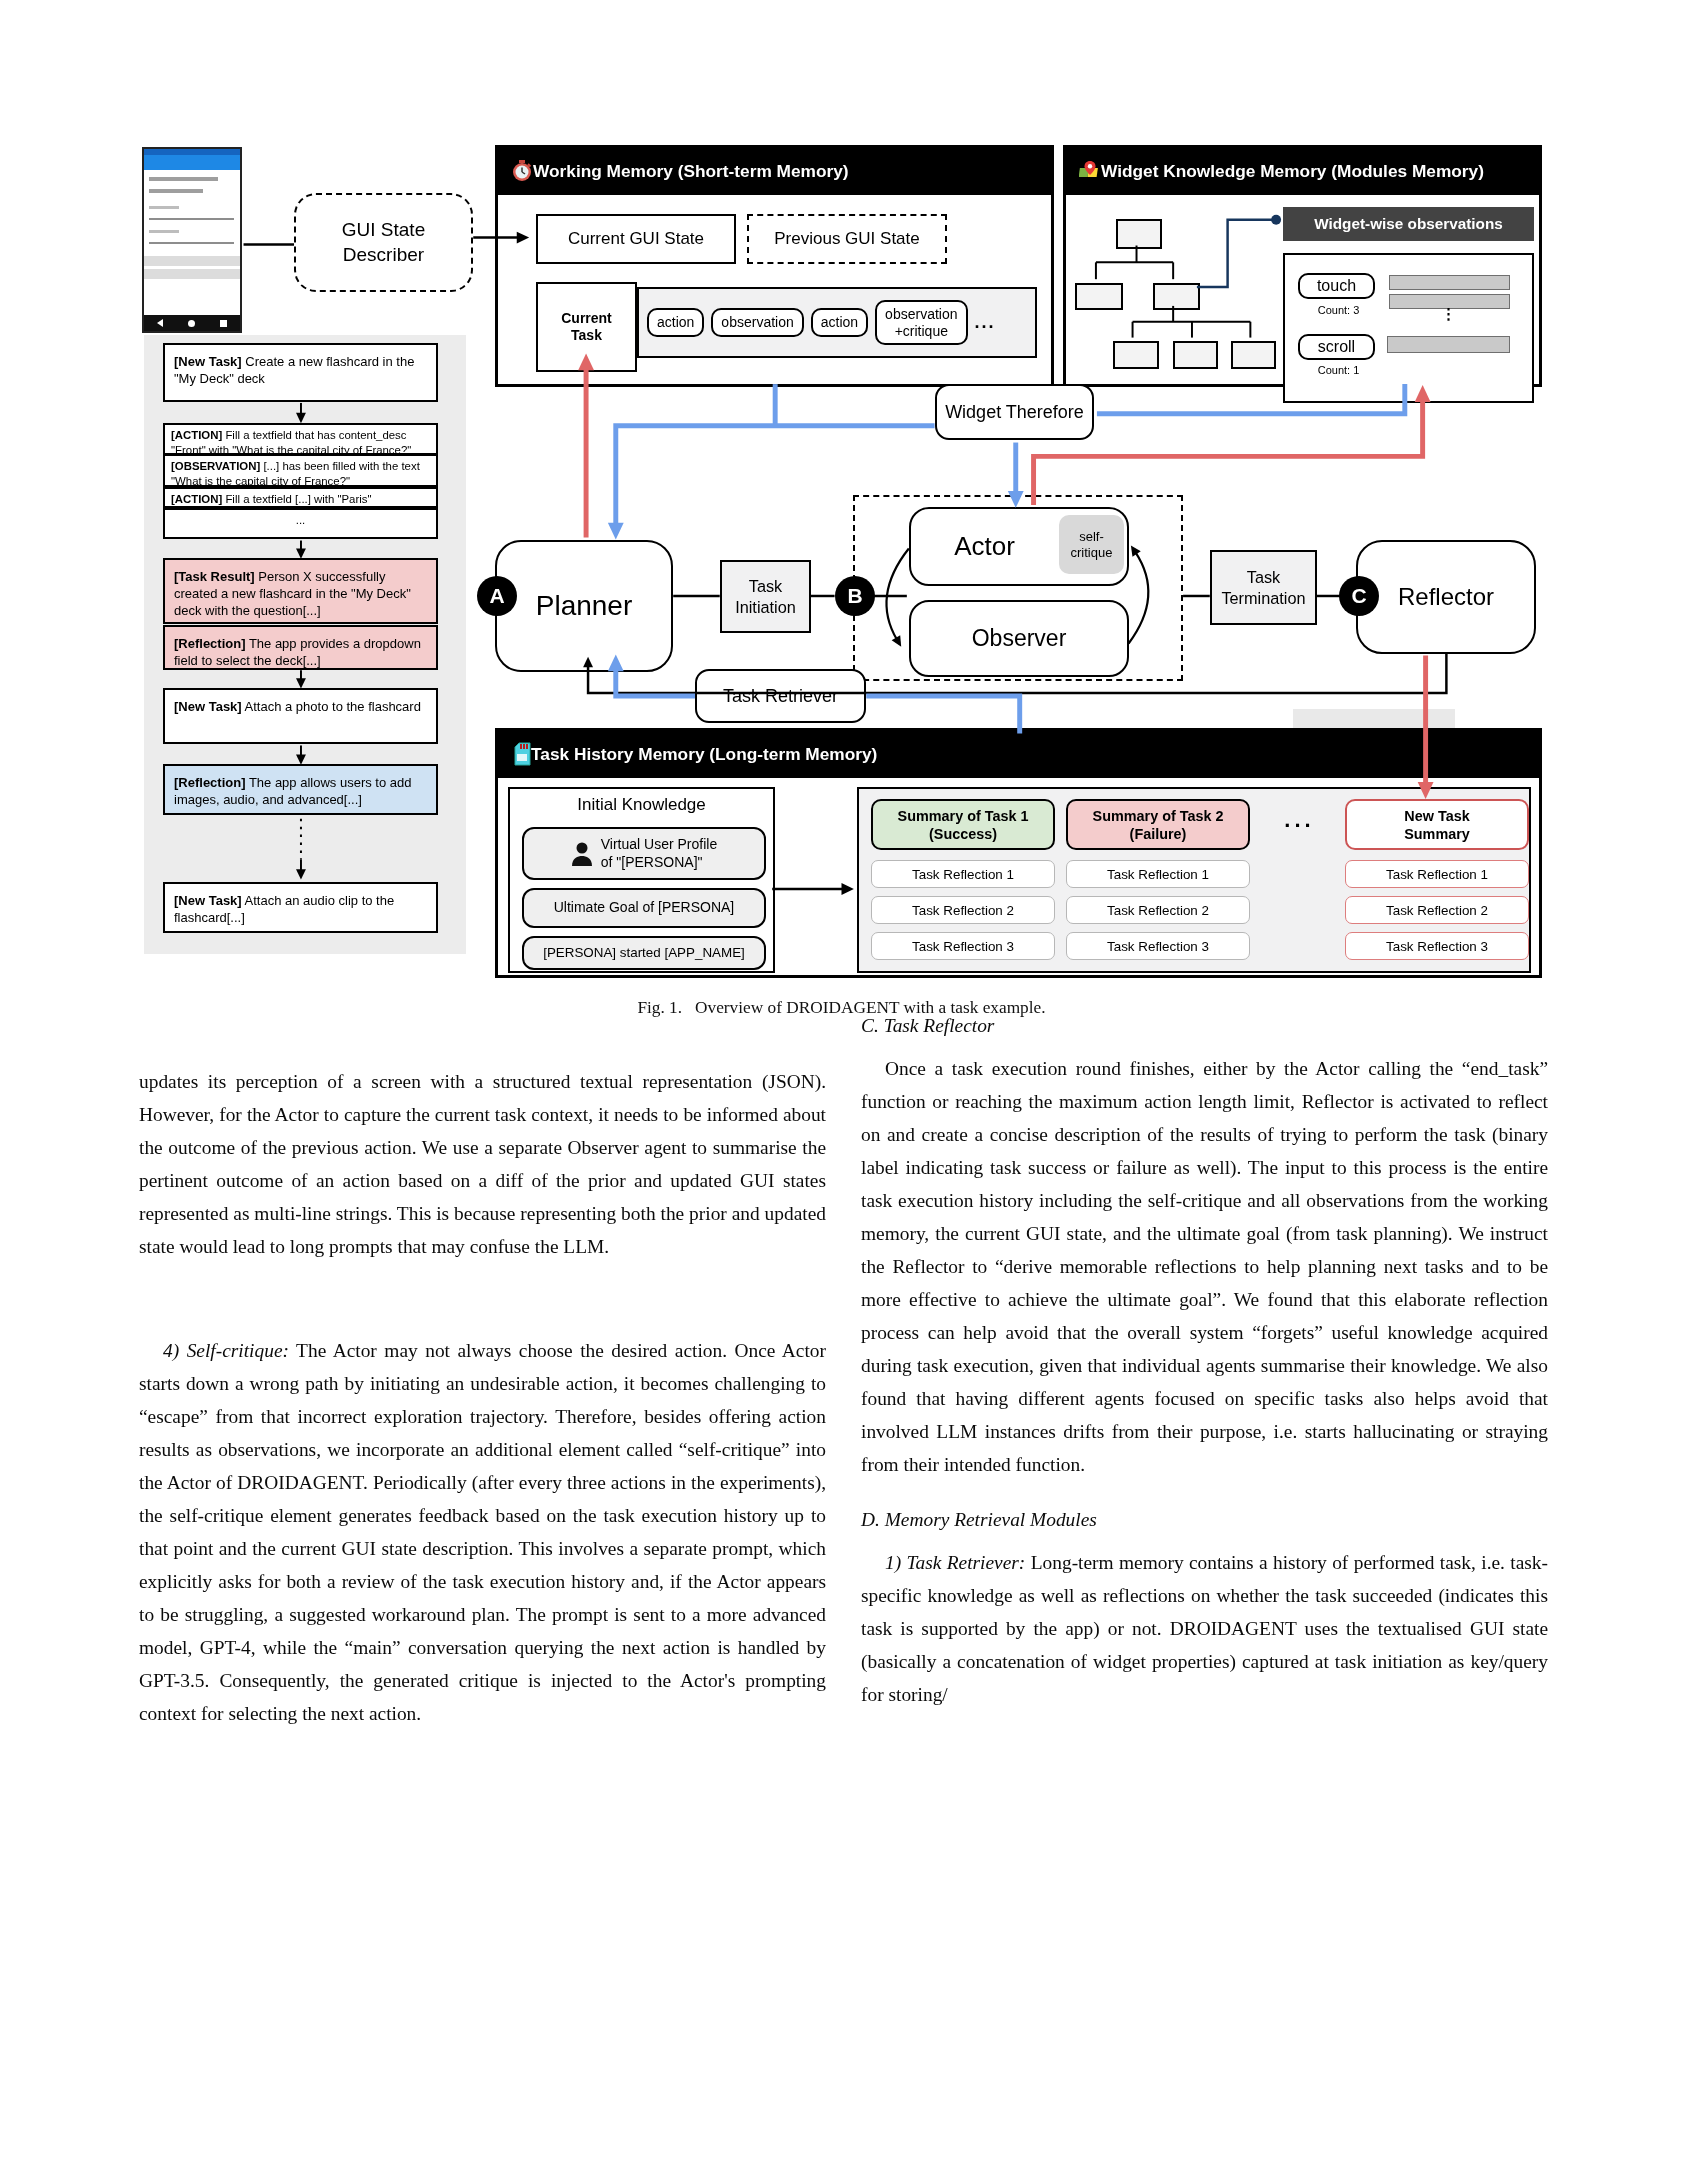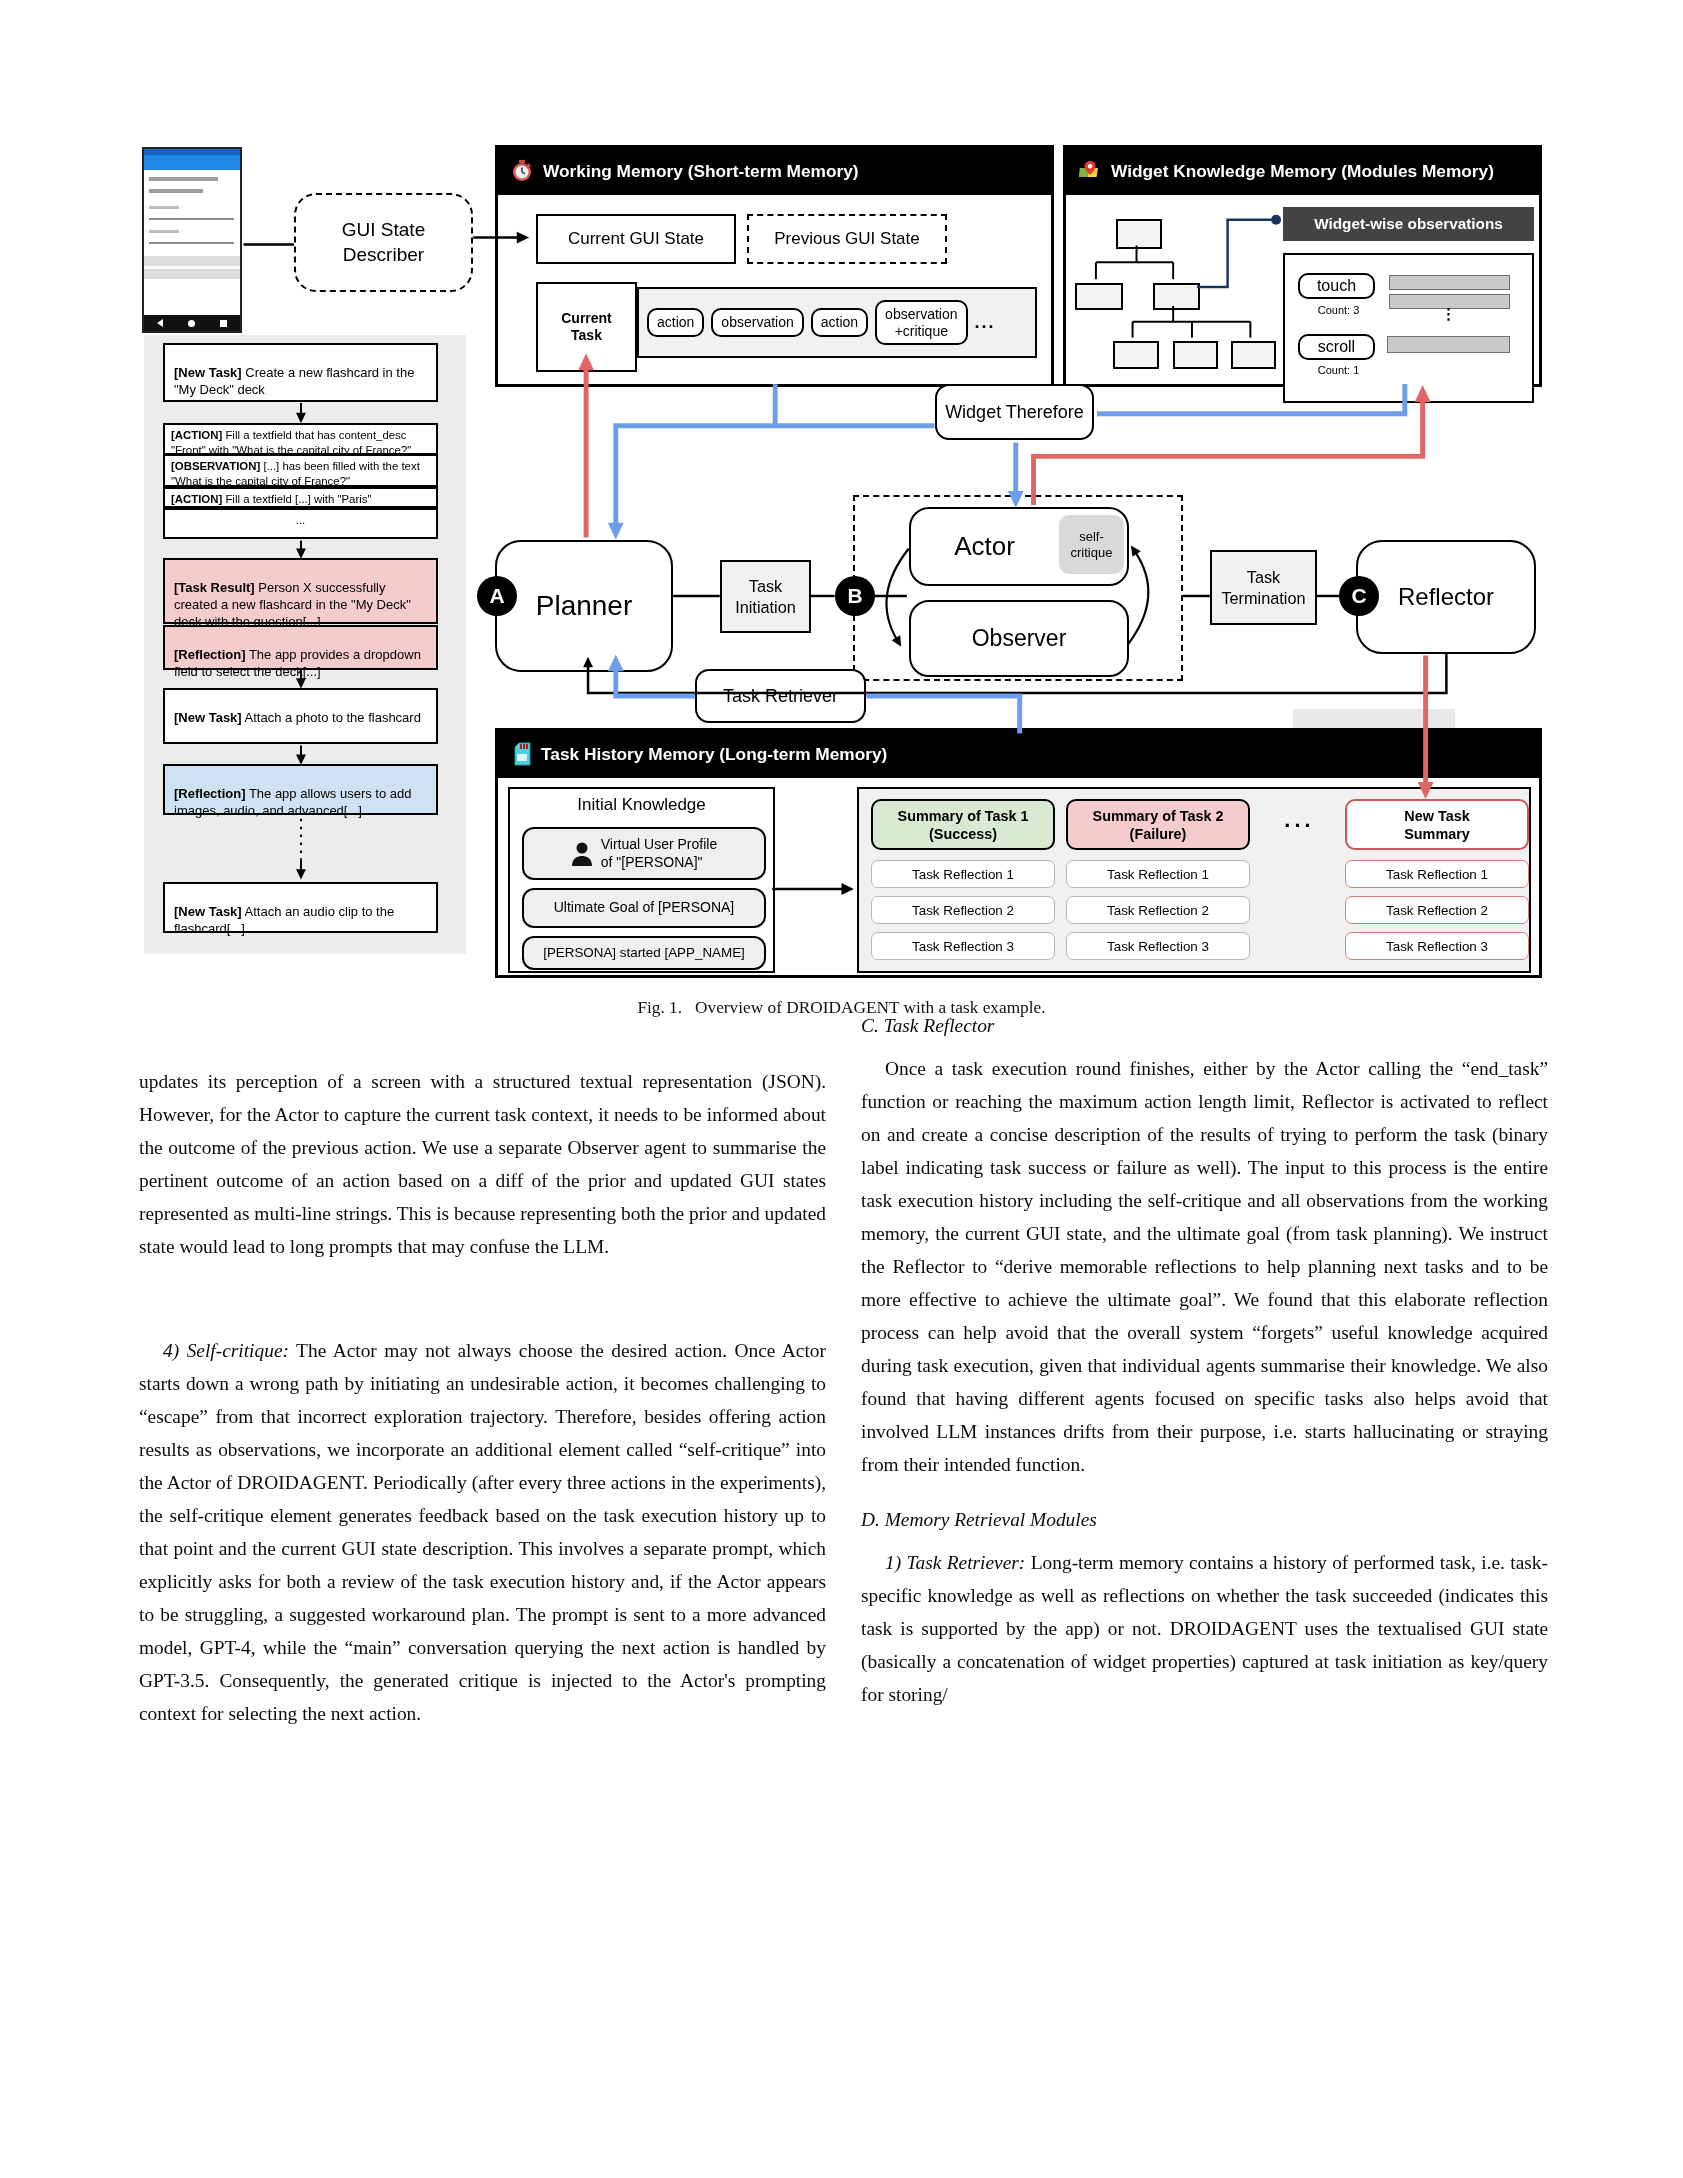--- a/index.html
+++ b/index.html
@@ -2,34 +2,34 @@
 <html><head>
 <meta charset="utf-8">
 <style>
   html,body{margin:0;padding:0;background:#fff;}
   body{width:1683px;height:2178px;position:relative;font-family:"Liberation Sans",sans-serif;overflow:hidden;}
   .abs{position:absolute;box-sizing:border-box;}
   .pre{white-space:pre-line;}
   
   .panel{border:3px solid #000;background:#fff;}
   .panel-head{position:absolute;left:-1px;top:-1px;right:-1px;height:48px;background:#000;color:#fff;
-    display:flex;align-items:center;gap:10px;padding:0 14px;font-weight:bold;font-size:17.3px;}
+    display:flex;align-items:center;padding:0 14px;font-weight:bold;font-size:17.3px;}
   .box{border:2px solid #000;background:#fff;display:flex;align-items:center;justify-content:center;text-align:center;}
   .dashedbox{border:2.5px dashed #000;background:#fff;display:flex;align-items:center;justify-content:center;text-align:center;}
   .round{border-radius:14px;}
   .biground{border-radius:26px;}
   .chip{border:2px solid #000;border-radius:10px;background:#fff;display:flex;align-items:center;justify-content:center;
     padding:4px 8px;font-size:14px;text-align:center;line-height:1.15;}
   .marker{background:#000;color:#fff;border-radius:50%;width:40px;height:40px;display:flex;align-items:center;justify-content:center;
     font-weight:bold;font-size:21px;z-index:12;}
   .treebox{border:2px solid #000;background:#f3f3f3;}
   .bar{background:#c9c9c9;border:1.5px solid #6f6f6f;}
   .obs-head{background:#434343;color:#fff;font-weight:bold;font-size:15.3px;display:flex;align-items:center;justify-content:center;}
   
-  .trace{border:2px solid #000;background:#fff;font-size:13px;line-height:1.3;padding:20px 9px;}
+  .trace{border:2px solid #000;background:#fff;font-size:13px;line-height:1.3;padding:9px 9px;}
   .trace.sm{font-size:11.4px;line-height:1.28;padding:3px 6px;}
   .trace.pink{background:#f4cccc;}
   .trace.blue{background:#cfe2f3;}
   .trace.center{text-align:center;}
   
   .summary{border:2px solid #000;border-radius:10px;font-weight:bold;font-size:14.4px;display:flex;align-items:center;justify-content:center;text-align:center;line-height:1.25;}
   .summary.success{background:#d9ead3;}
   .summary.failure{background:#f4cccc;}
   .summary.new{background:#fff;border:2px solid #cc5555;color:#000;}
   .refl{border:1.5px solid #b7b7b7;border-radius:7px;background:#fff;font-size:13.4px;display:flex;align-items:center;justify-content:center;}

